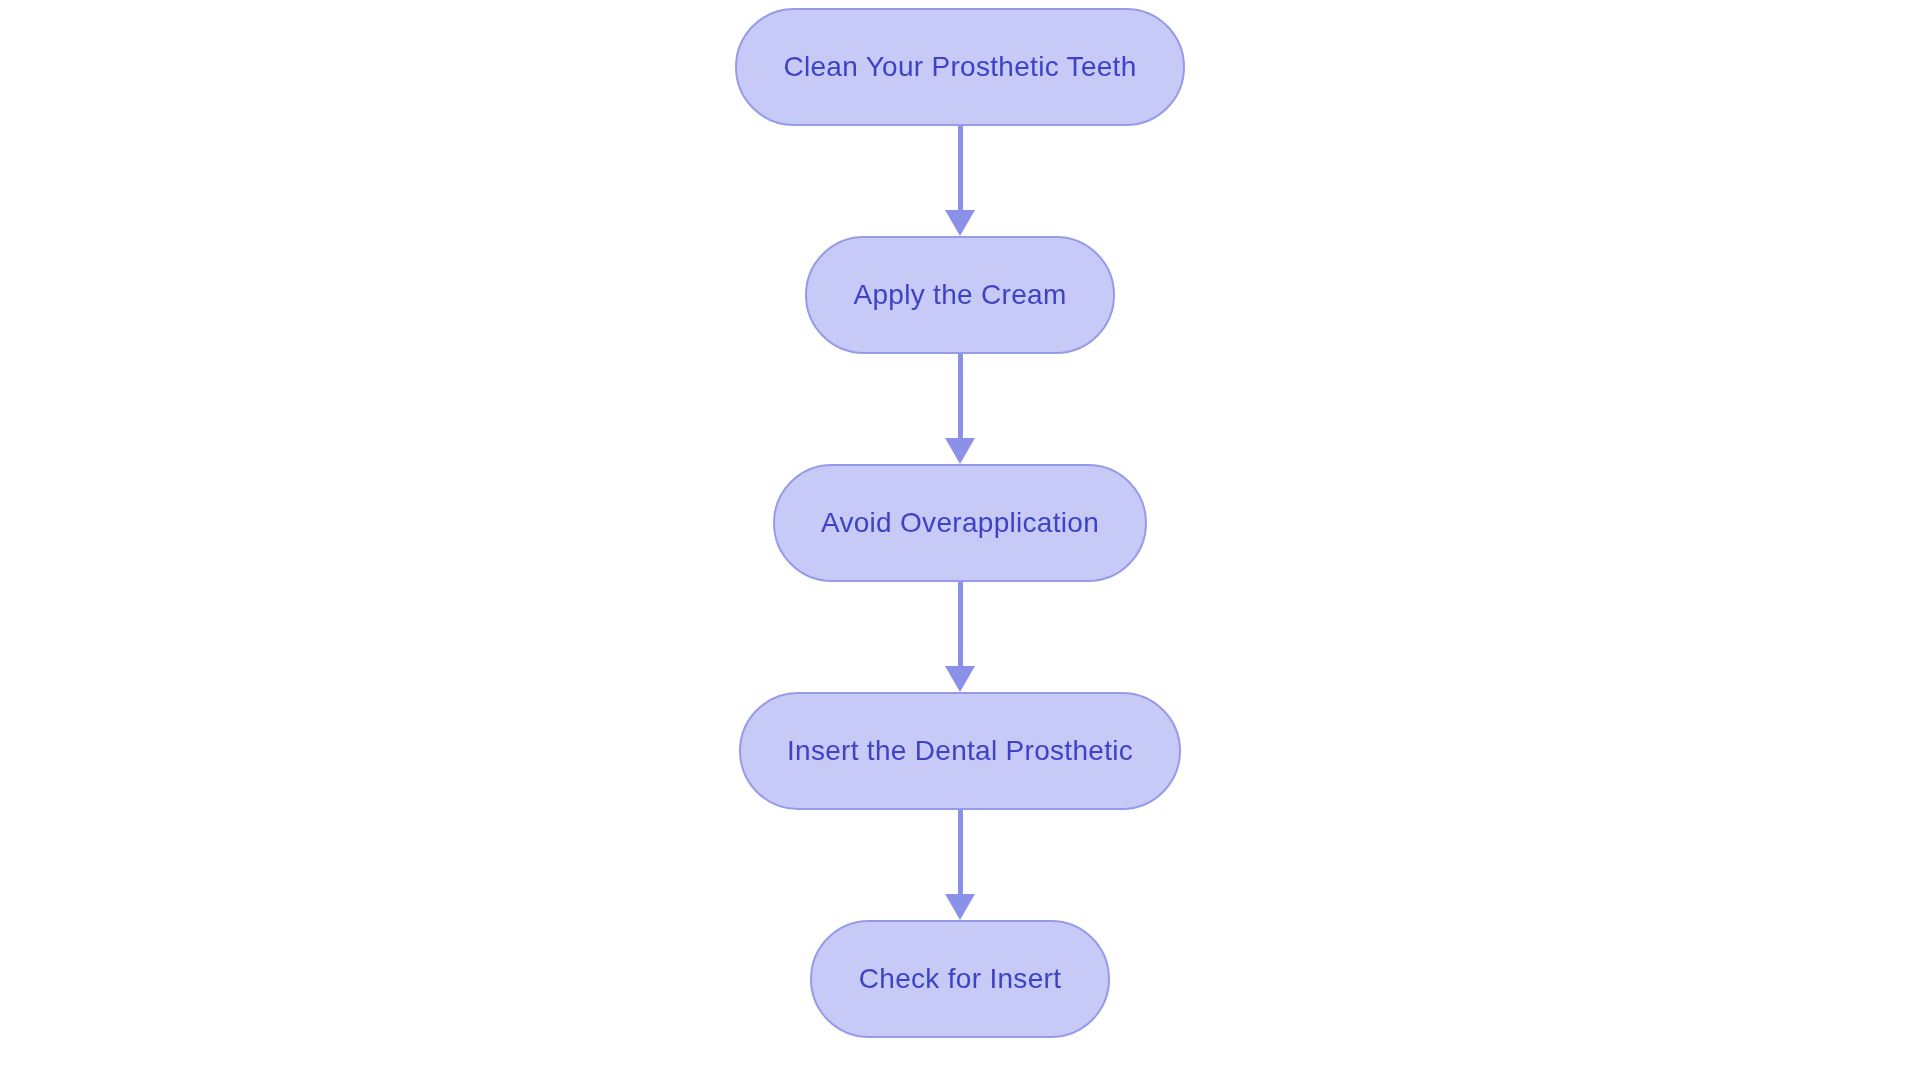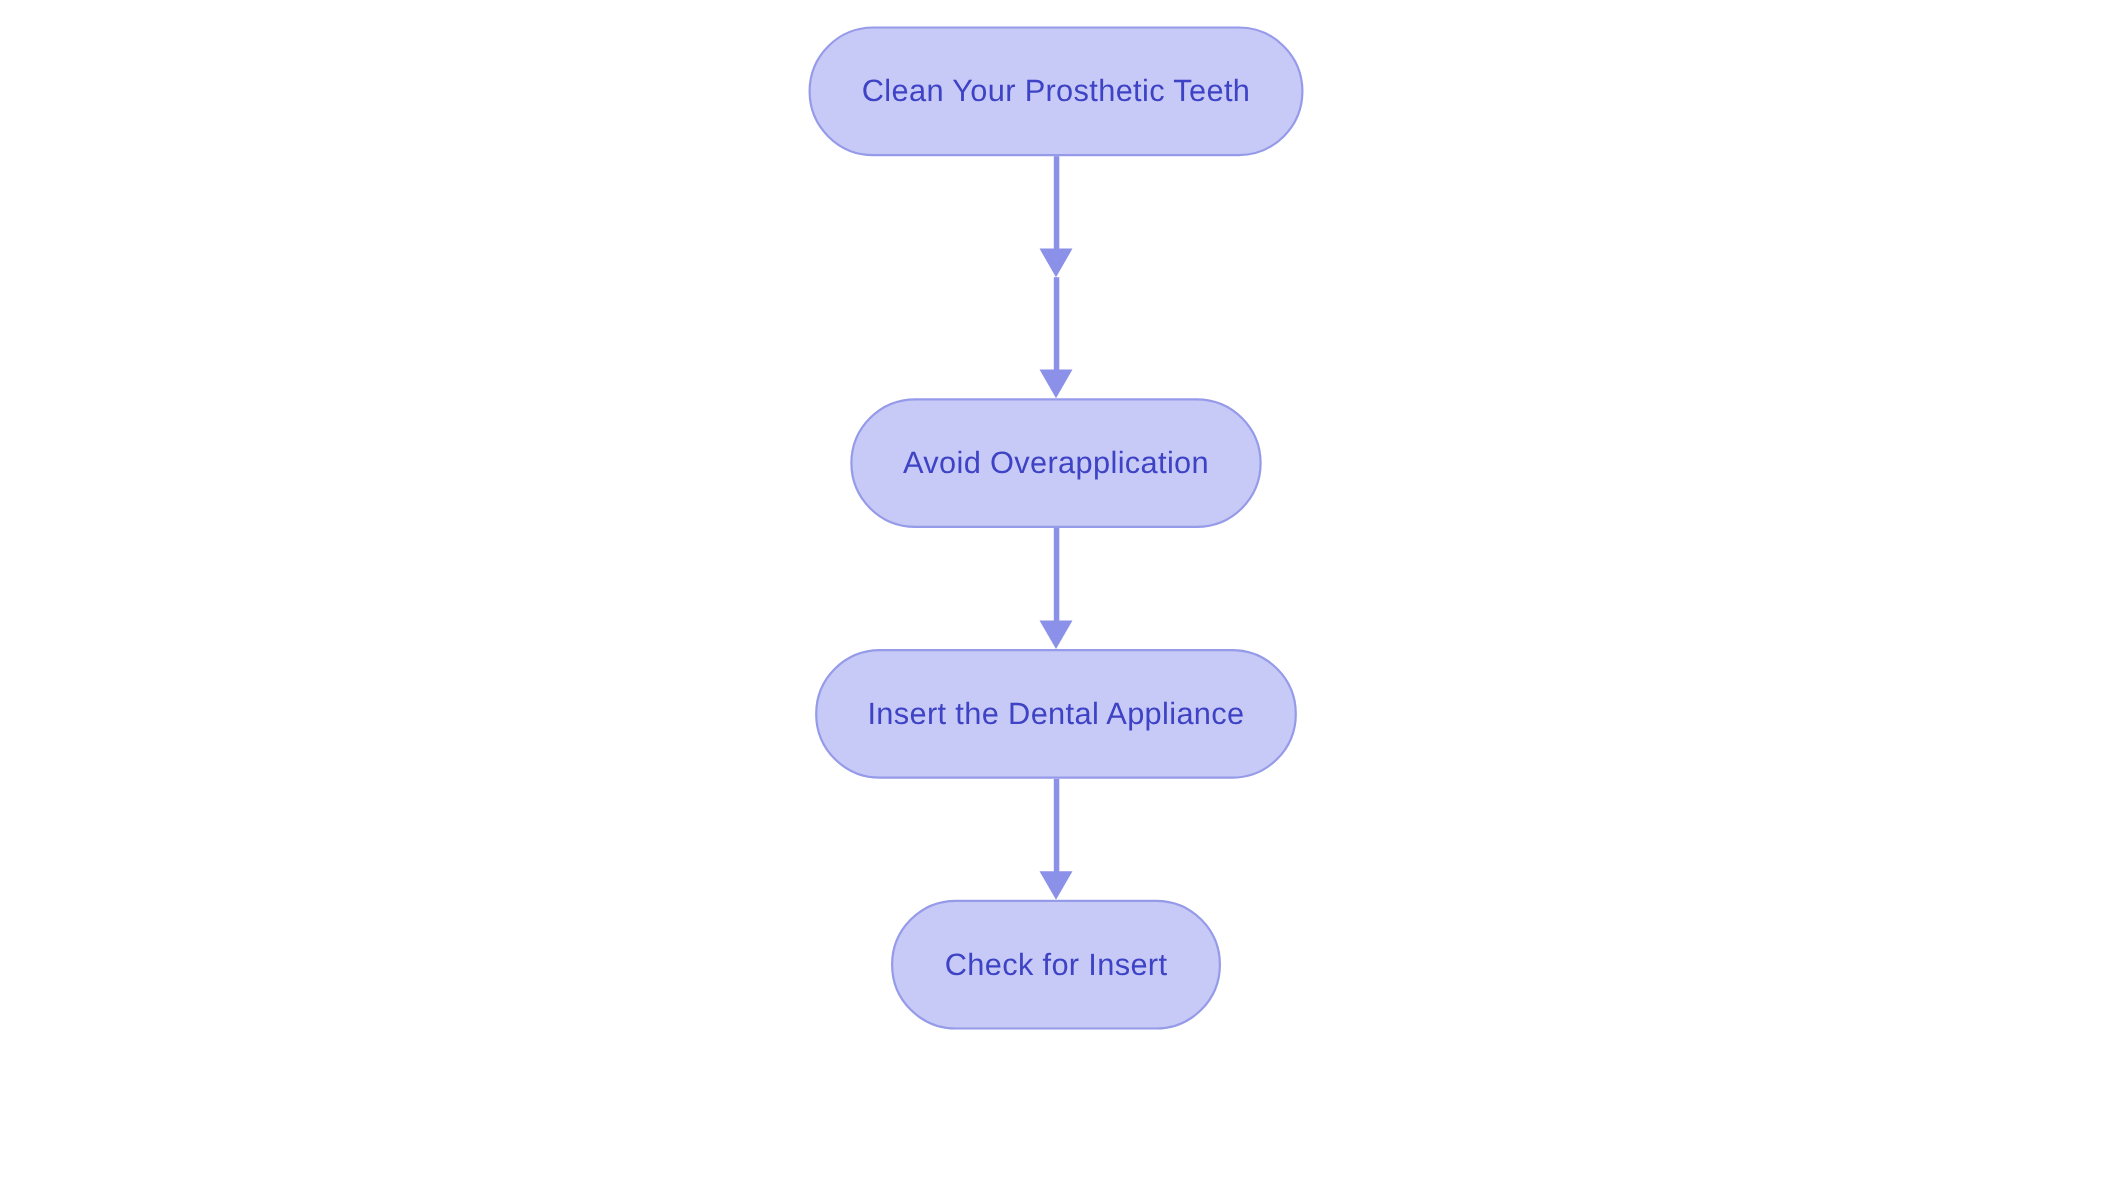--- a/index.html
+++ b/index.html
@@ -16,21 +16,21 @@
     background: var(--bg);
     font-family: "Liberation Sans", sans-serif;
     overflow: hidden;
   }
   .canvas {
     width: 1920px;
     height: 1058px;
     display: flex;
     flex-direction: column;
     align-items: center;
-    padding-top: 24px;
+    padding-top: 8px;
   }
   .flow-node {
     height: 118px;
     min-width: 300px;
     border-radius: 59px;
     background: var(--node-fill);
     border: 2px solid var(--node-border);
     display: flex;
     align-items: center;
     justify-content: center;
@@ -72,37 +72,40 @@
 <div class="canvas" id="flow-canvas">
   <div class="flow-node">
     <span class="flow-node-label">Clean Your Prosthetic Teeth</span>
   </div>
 
   <div class="flow-arrow">
     <div class="arrow-line"></div>
     <div class="arrow-head"></div>
   </div>
 
+  <div class="flow-node">
+    <span class="flow-node-label">Apply the Cream</span>
+  </div>
 
   <div class="flow-arrow">
     <div class="arrow-line"></div>
     <div class="arrow-head"></div>
   </div>
 
   <div class="flow-node">
     <span class="flow-node-label">Avoid Overapplication</span>
   </div>
 
   <div class="flow-arrow">
     <div class="arrow-line"></div>
     <div class="arrow-head"></div>
   </div>
 
   <div class="flow-node">
-    <span class="flow-node-label">Insert the Dental Appliance</span>
+    <span class="flow-node-label">Insert the Dental Prosthetic</span>
   </div>
 
   <div class="flow-arrow">
     <div class="arrow-line"></div>
     <div class="arrow-head"></div>
   </div>
 
   <div class="flow-node">
     <span class="flow-node-label">Check for Insert</span>
   </div>

